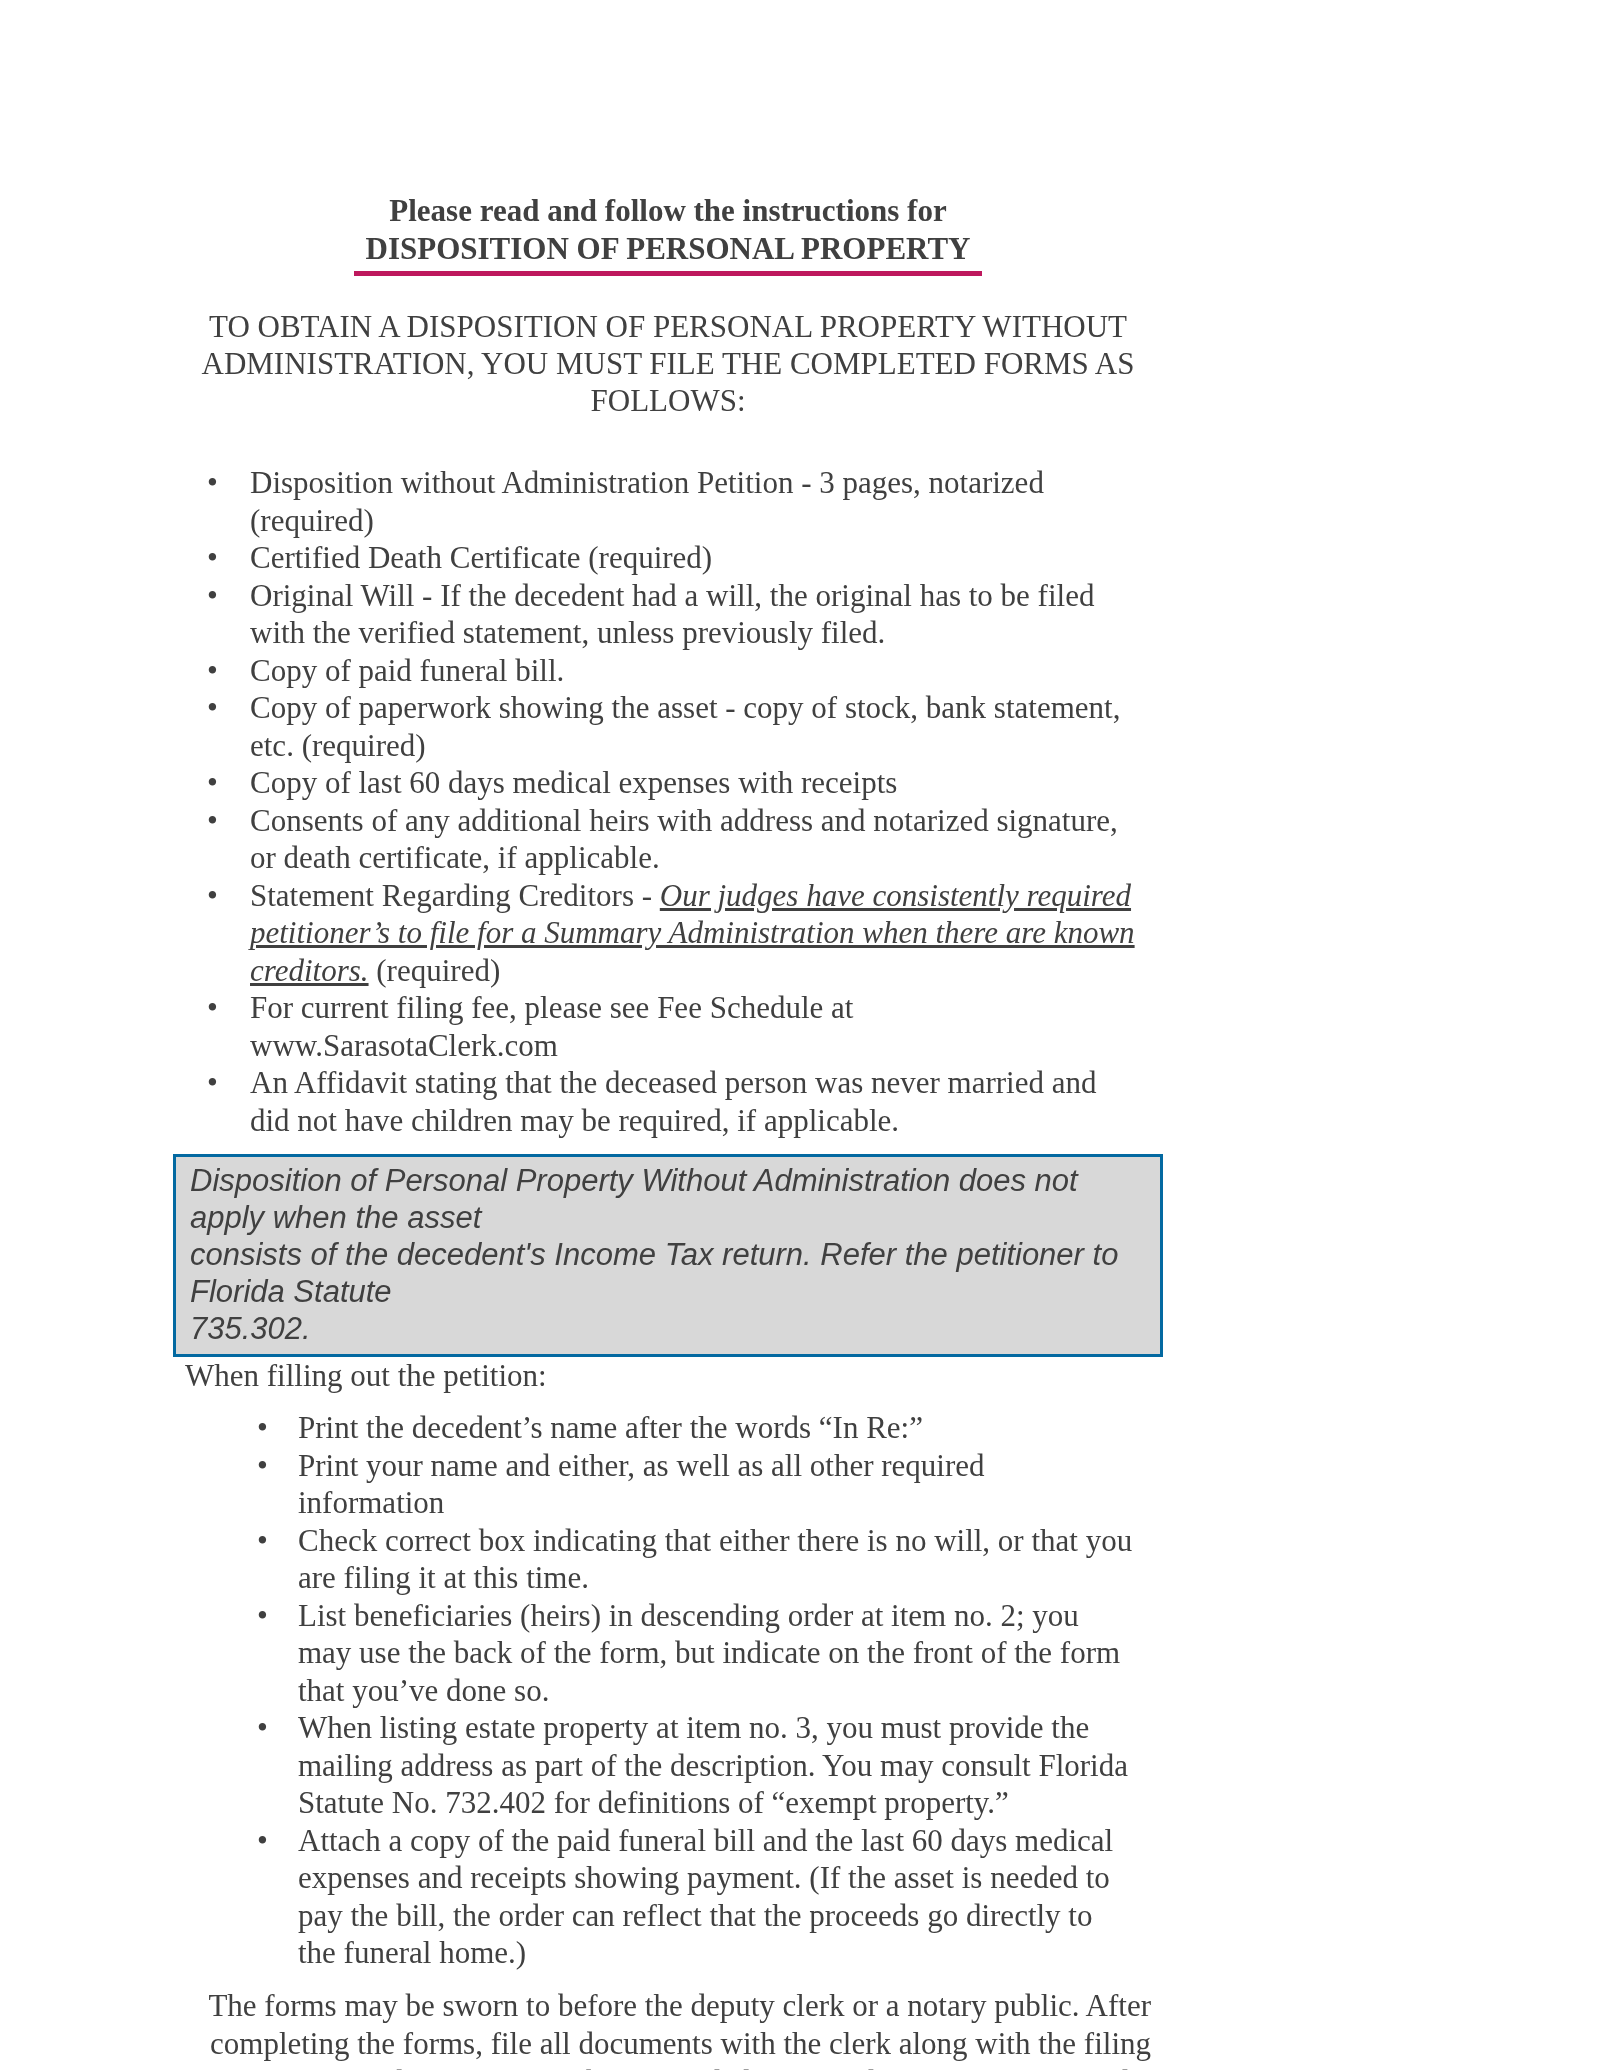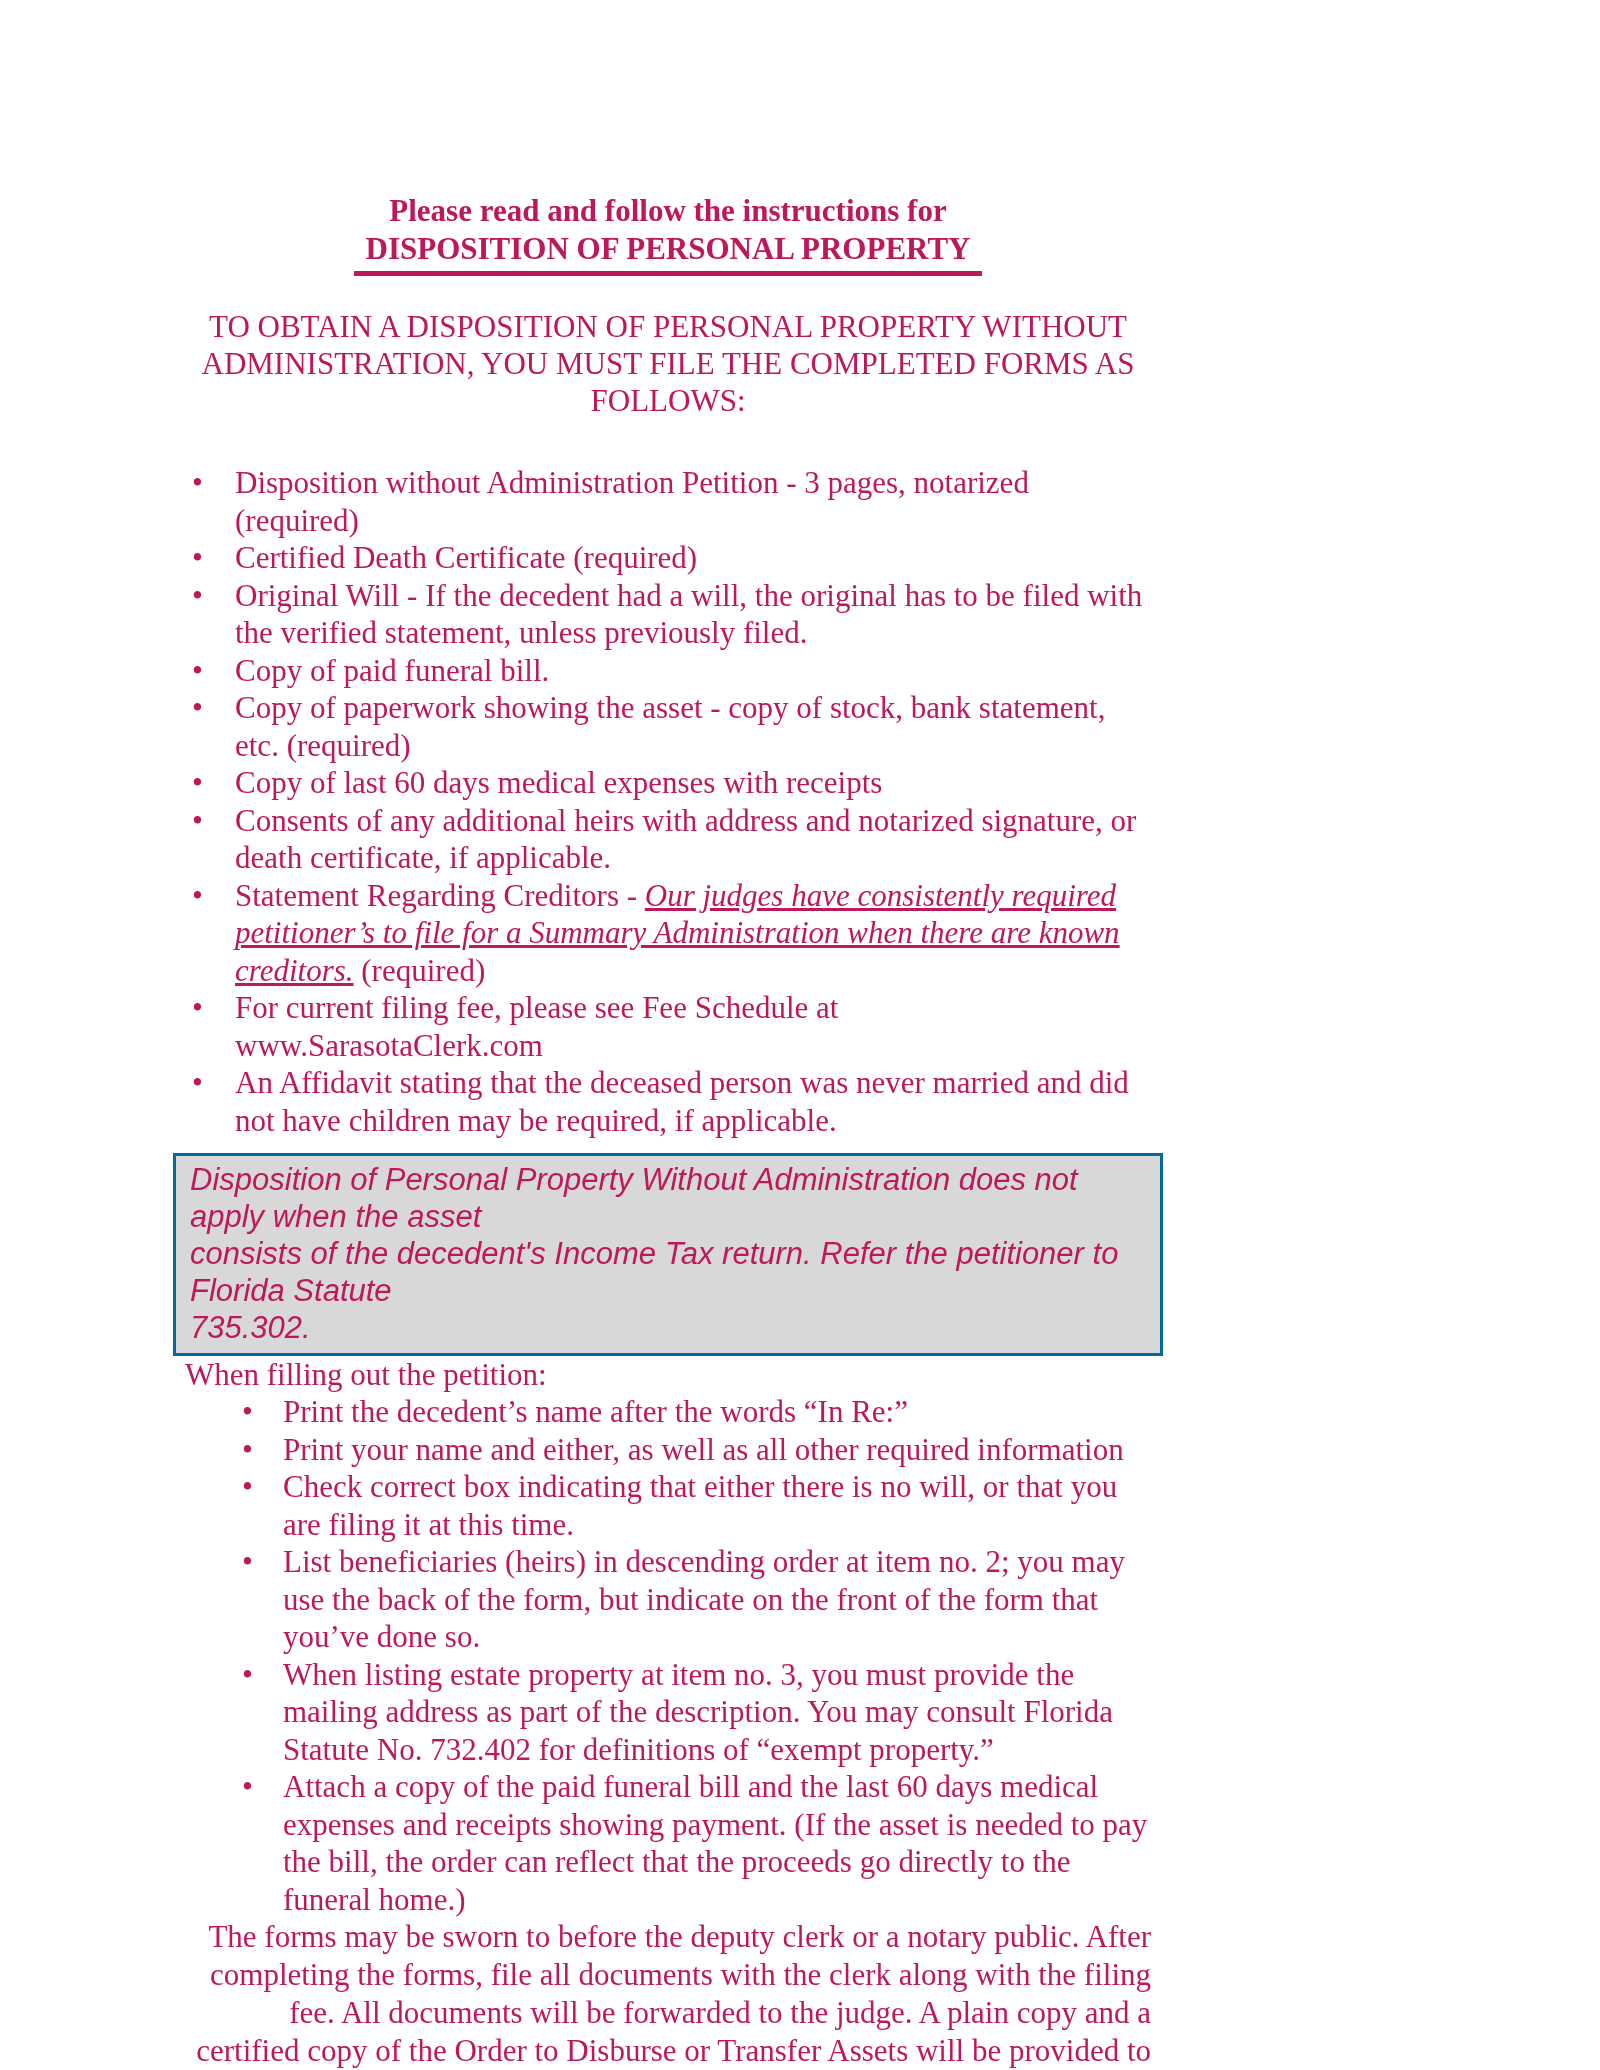--- a/index.html
+++ b/index.html
@@ -3,21 +3,21 @@
 <meta charset="utf-8">
 <style>
   html, body { margin: 0; padding: 0; background: #ffffff; }
   .page {
     position: relative;
     width: 1336px;
     height: 2070px;
     box-sizing: border-box;
     padding: 192px 185px 2px 185px;
     background: #ffffff;
-    color: #be185d;
+    color: #404040;
     font-family: "Liberation Serif", serif;
     overflow: hidden;
   }
   .doc-title-line1 {
     text-align: center;
     font-weight: bold;
     font-size: 31px;
     line-height: 37px;
   }
   .doc-title-line2 {
@@ -33,21 +33,21 @@
   }
   .subheading {
     margin-top: 32px;
     text-align: center;
     font-size: 31px;
     line-height: 37px;
     white-space: pre-line;
   }
   ul.bullets {
     list-style: none;
-    margin: 0;
+    margin: 15px;
     padding: 0;
     font-size: 31px;
     line-height: 37.5px;
   }
   ul.bullets li { position: relative; }
   ul.list1 { margin-top: 45px; }
   ul.list1 li { padding-left: 50px; }
   ul.list1 li::before {
     content: "\2022";
     position: absolute;

